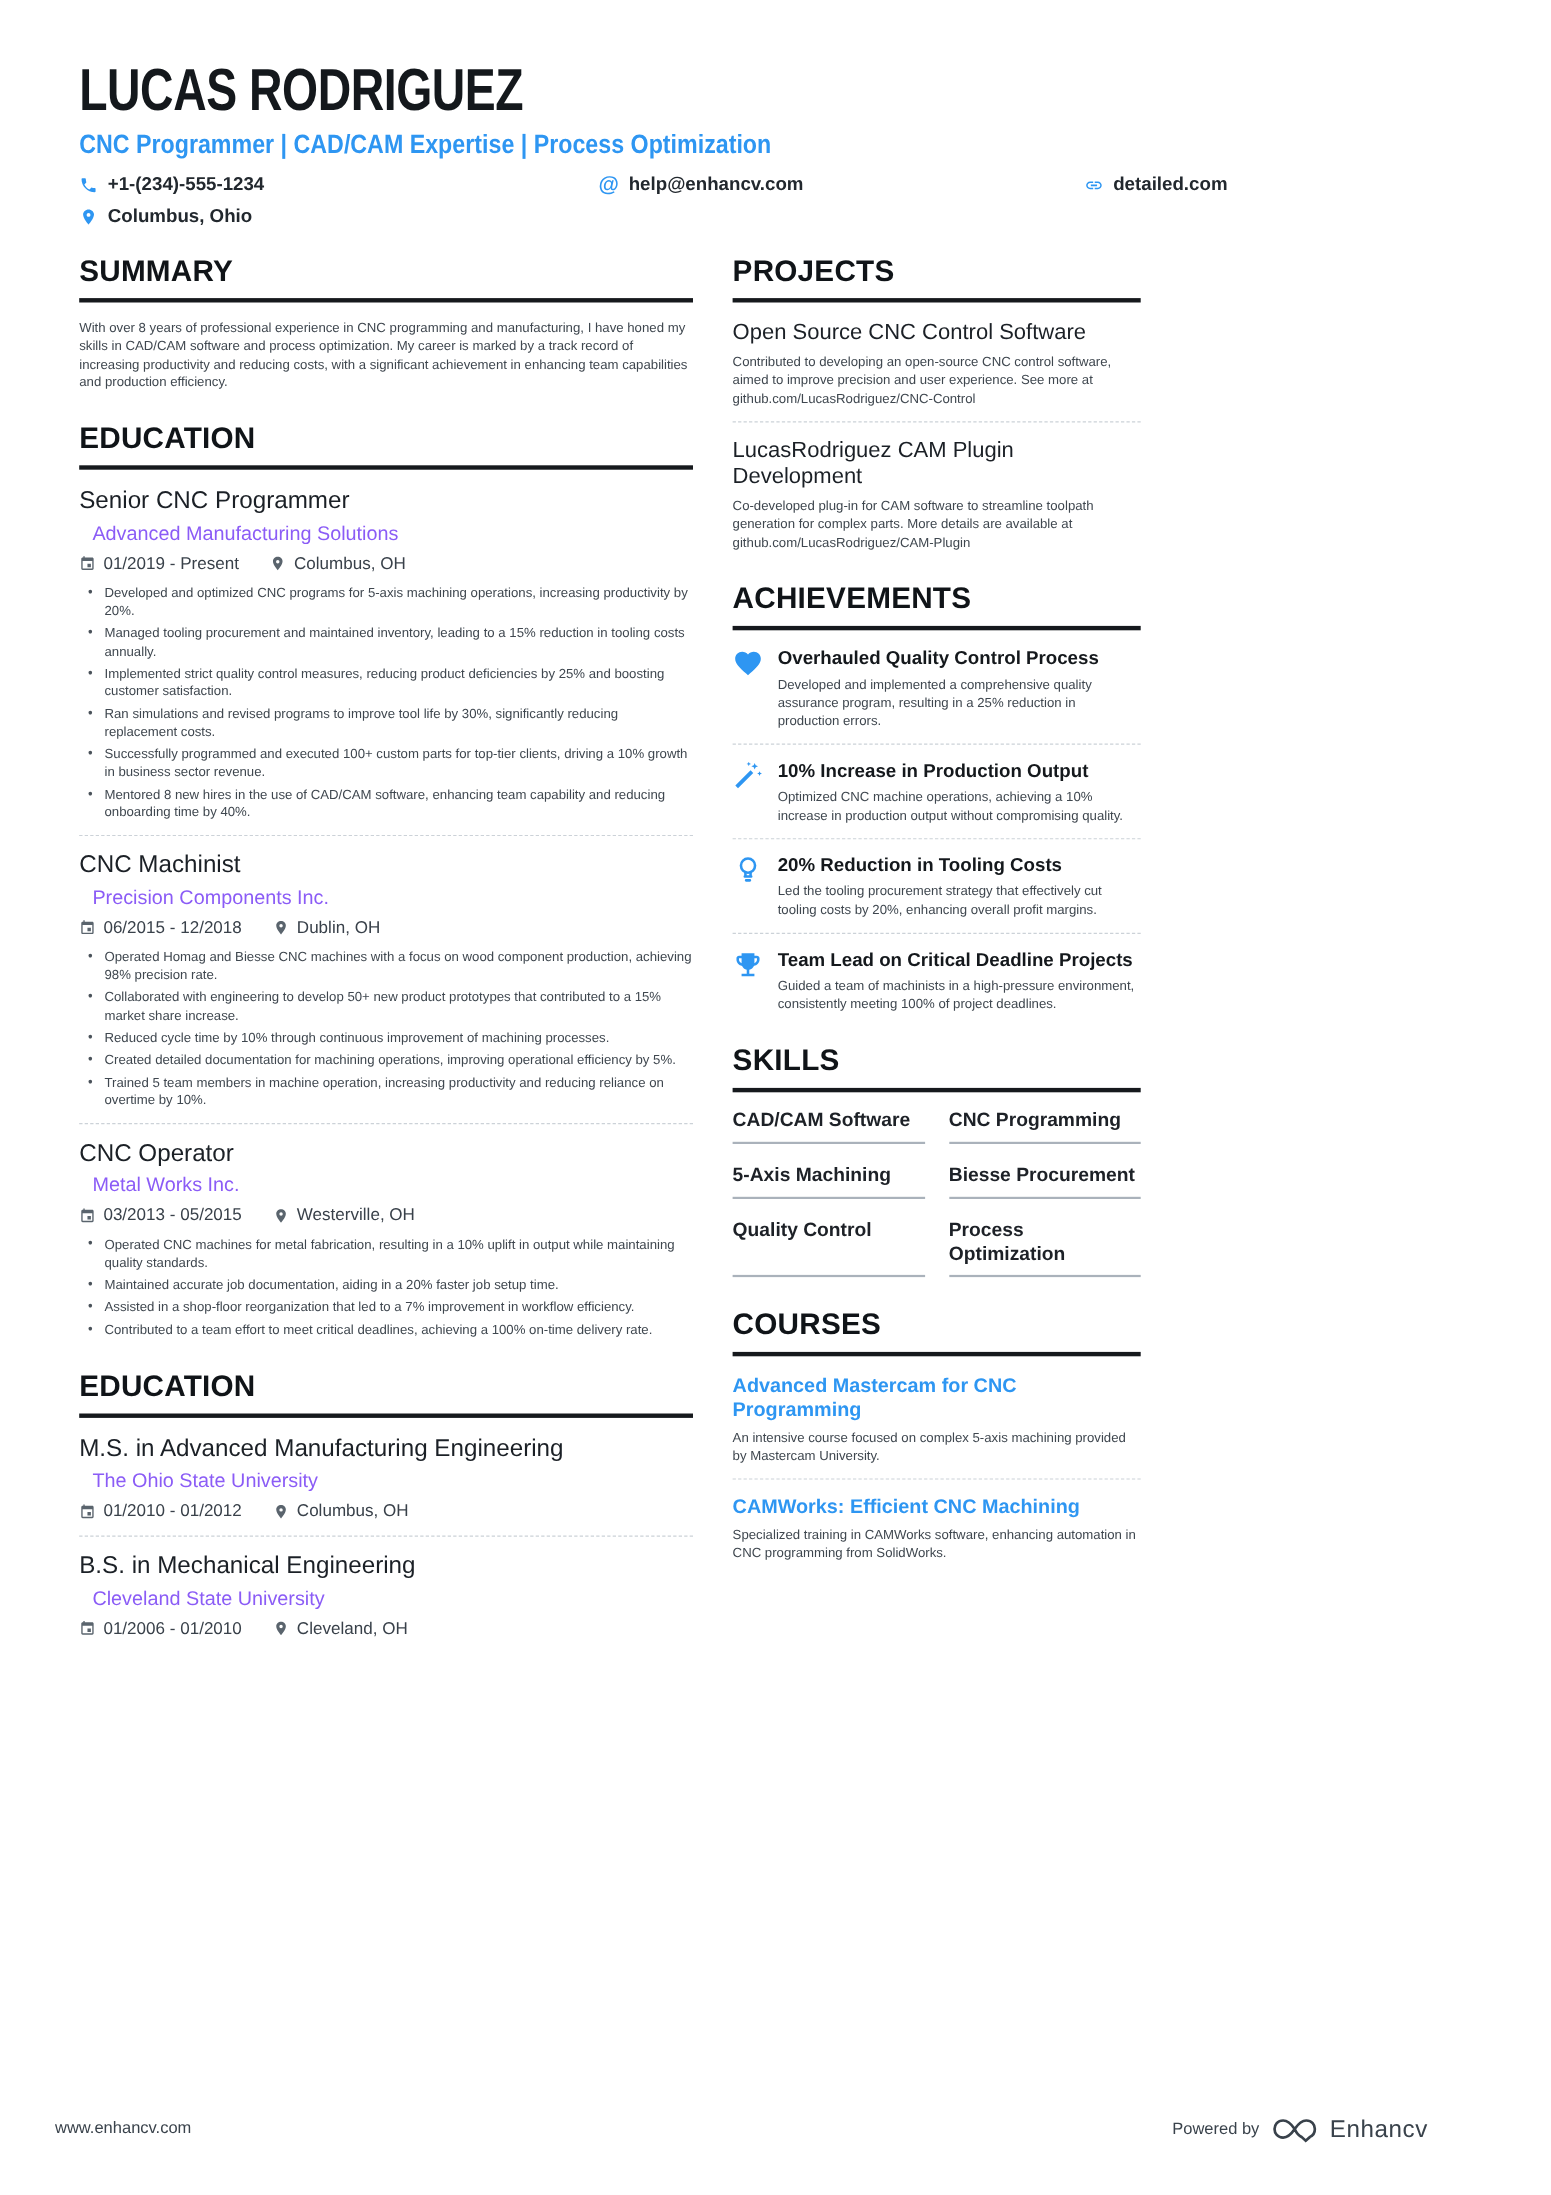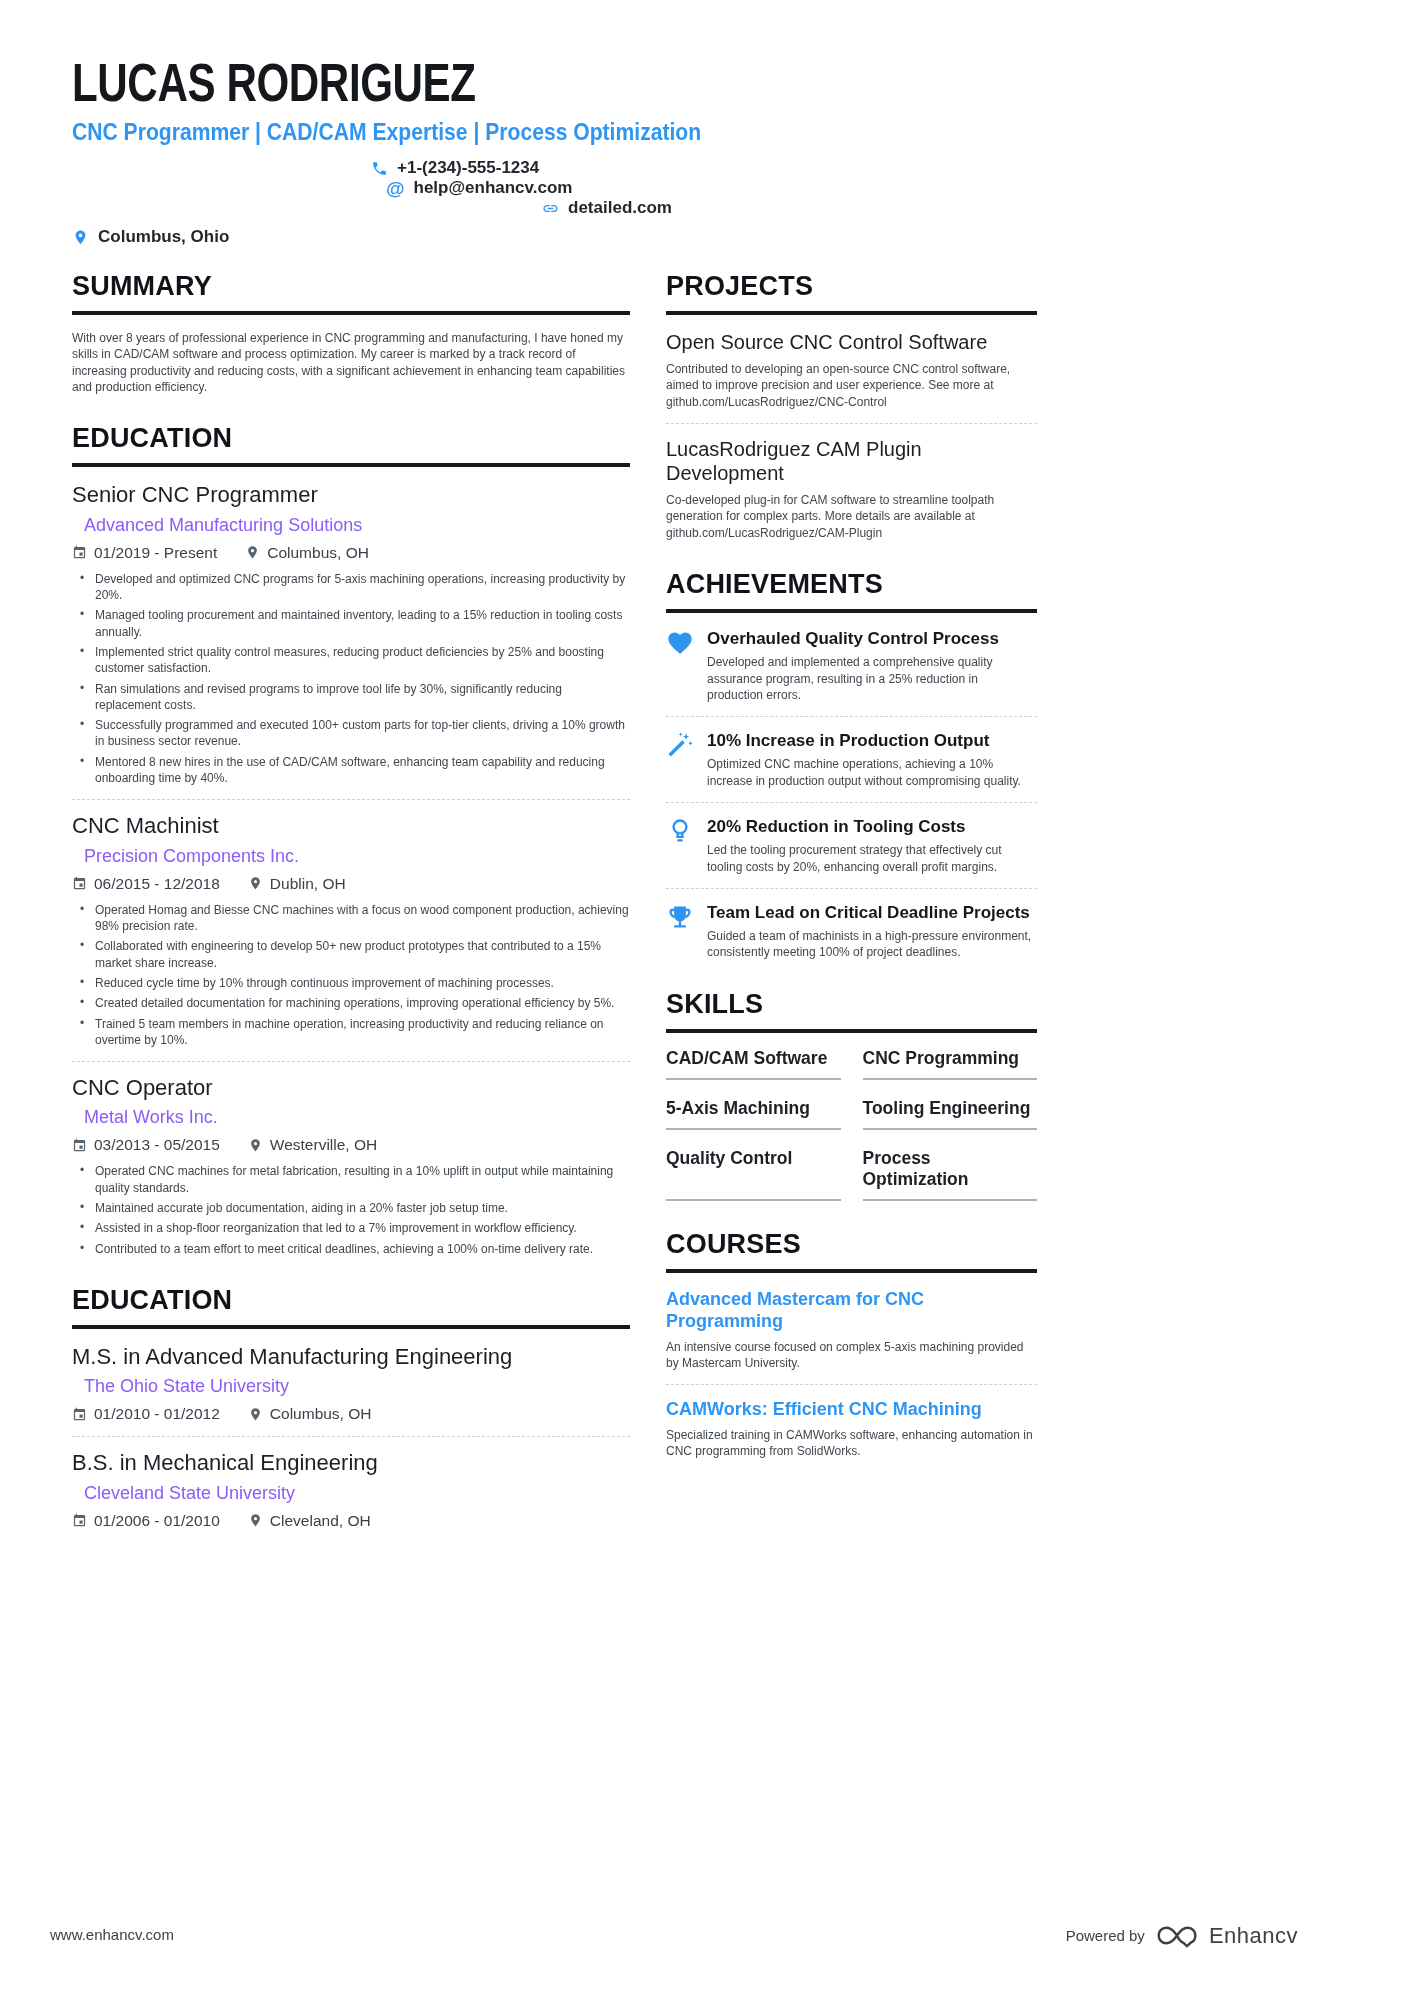--- a/index.html
+++ b/index.html
@@ -11,21 +11,21 @@
 
   
   .name {
     margin:0; font-size:54px; font-weight:700; color:#14181c; line-height:1.02;
     letter-spacing:-0.5px; transform:scaleX(0.78); transform-origin:left center; white-space:nowrap;
   }
   .headline {
     margin-top:8px; font-size:24px; font-weight:700; color:#2e96f2;
     transform:scaleX(0.88); transform-origin:left center; white-space:nowrap;
   }
-  .contact { margin-top:12px; width:1070px; display:flex; flex-wrap:wrap; align-items:center;flex-direction:column; }
+  .contact { margin-top:12px; width:1070px; display:flex; flex-wrap:wrap; align-items:flex-end; }
   .c-item { display:flex; align-items:center; gap:9px; font-size:17px; font-weight:700; color:#22282e; }
   .c-item.w1 { width:472px; }
   .c-item.w2 { width:442px; }
   .c-item.row2 { width:100%; margin-top:9px; }
   .cicon { width:17px; height:17px; fill:#2e96f2; flex:0 0 auto; }
   .at { color:#2e96f2; font-size:19px; font-weight:700; line-height:1; }
 
   
   .columns { display:flex; margin-top:24px; }
   .col-left { width:558px; margin-right:36px; flex:0 0 558px; }
@@ -303,21 +303,21 @@
           </div>
         </div>
       </section>
 
       <section>
         <h2 class="stitle">SKILLS</h2>
         <div class="skills-grid">
           <div class="skill">CAD/CAM Software</div>
           <div class="skill">CNC Programming</div>
           <div class="skill">5-Axis Machining</div>
-          <div class="skill">Tooling Engineering</div>
+          <div class="skill">Biesse Procurement</div>
           <div class="skill">Quality Control</div>
           <div class="skill">Process Optimization</div>
         </div>
       </section>
 
       <section>
         <h2 class="stitle">COURSES</h2>
         <article>
           <h3 class="ctitle">Advanced Mastercam for CNC Programming</h3>
           <p class="cdesc body">An intensive course focused on complex 5-axis machining provided by Mastercam University.</p>

